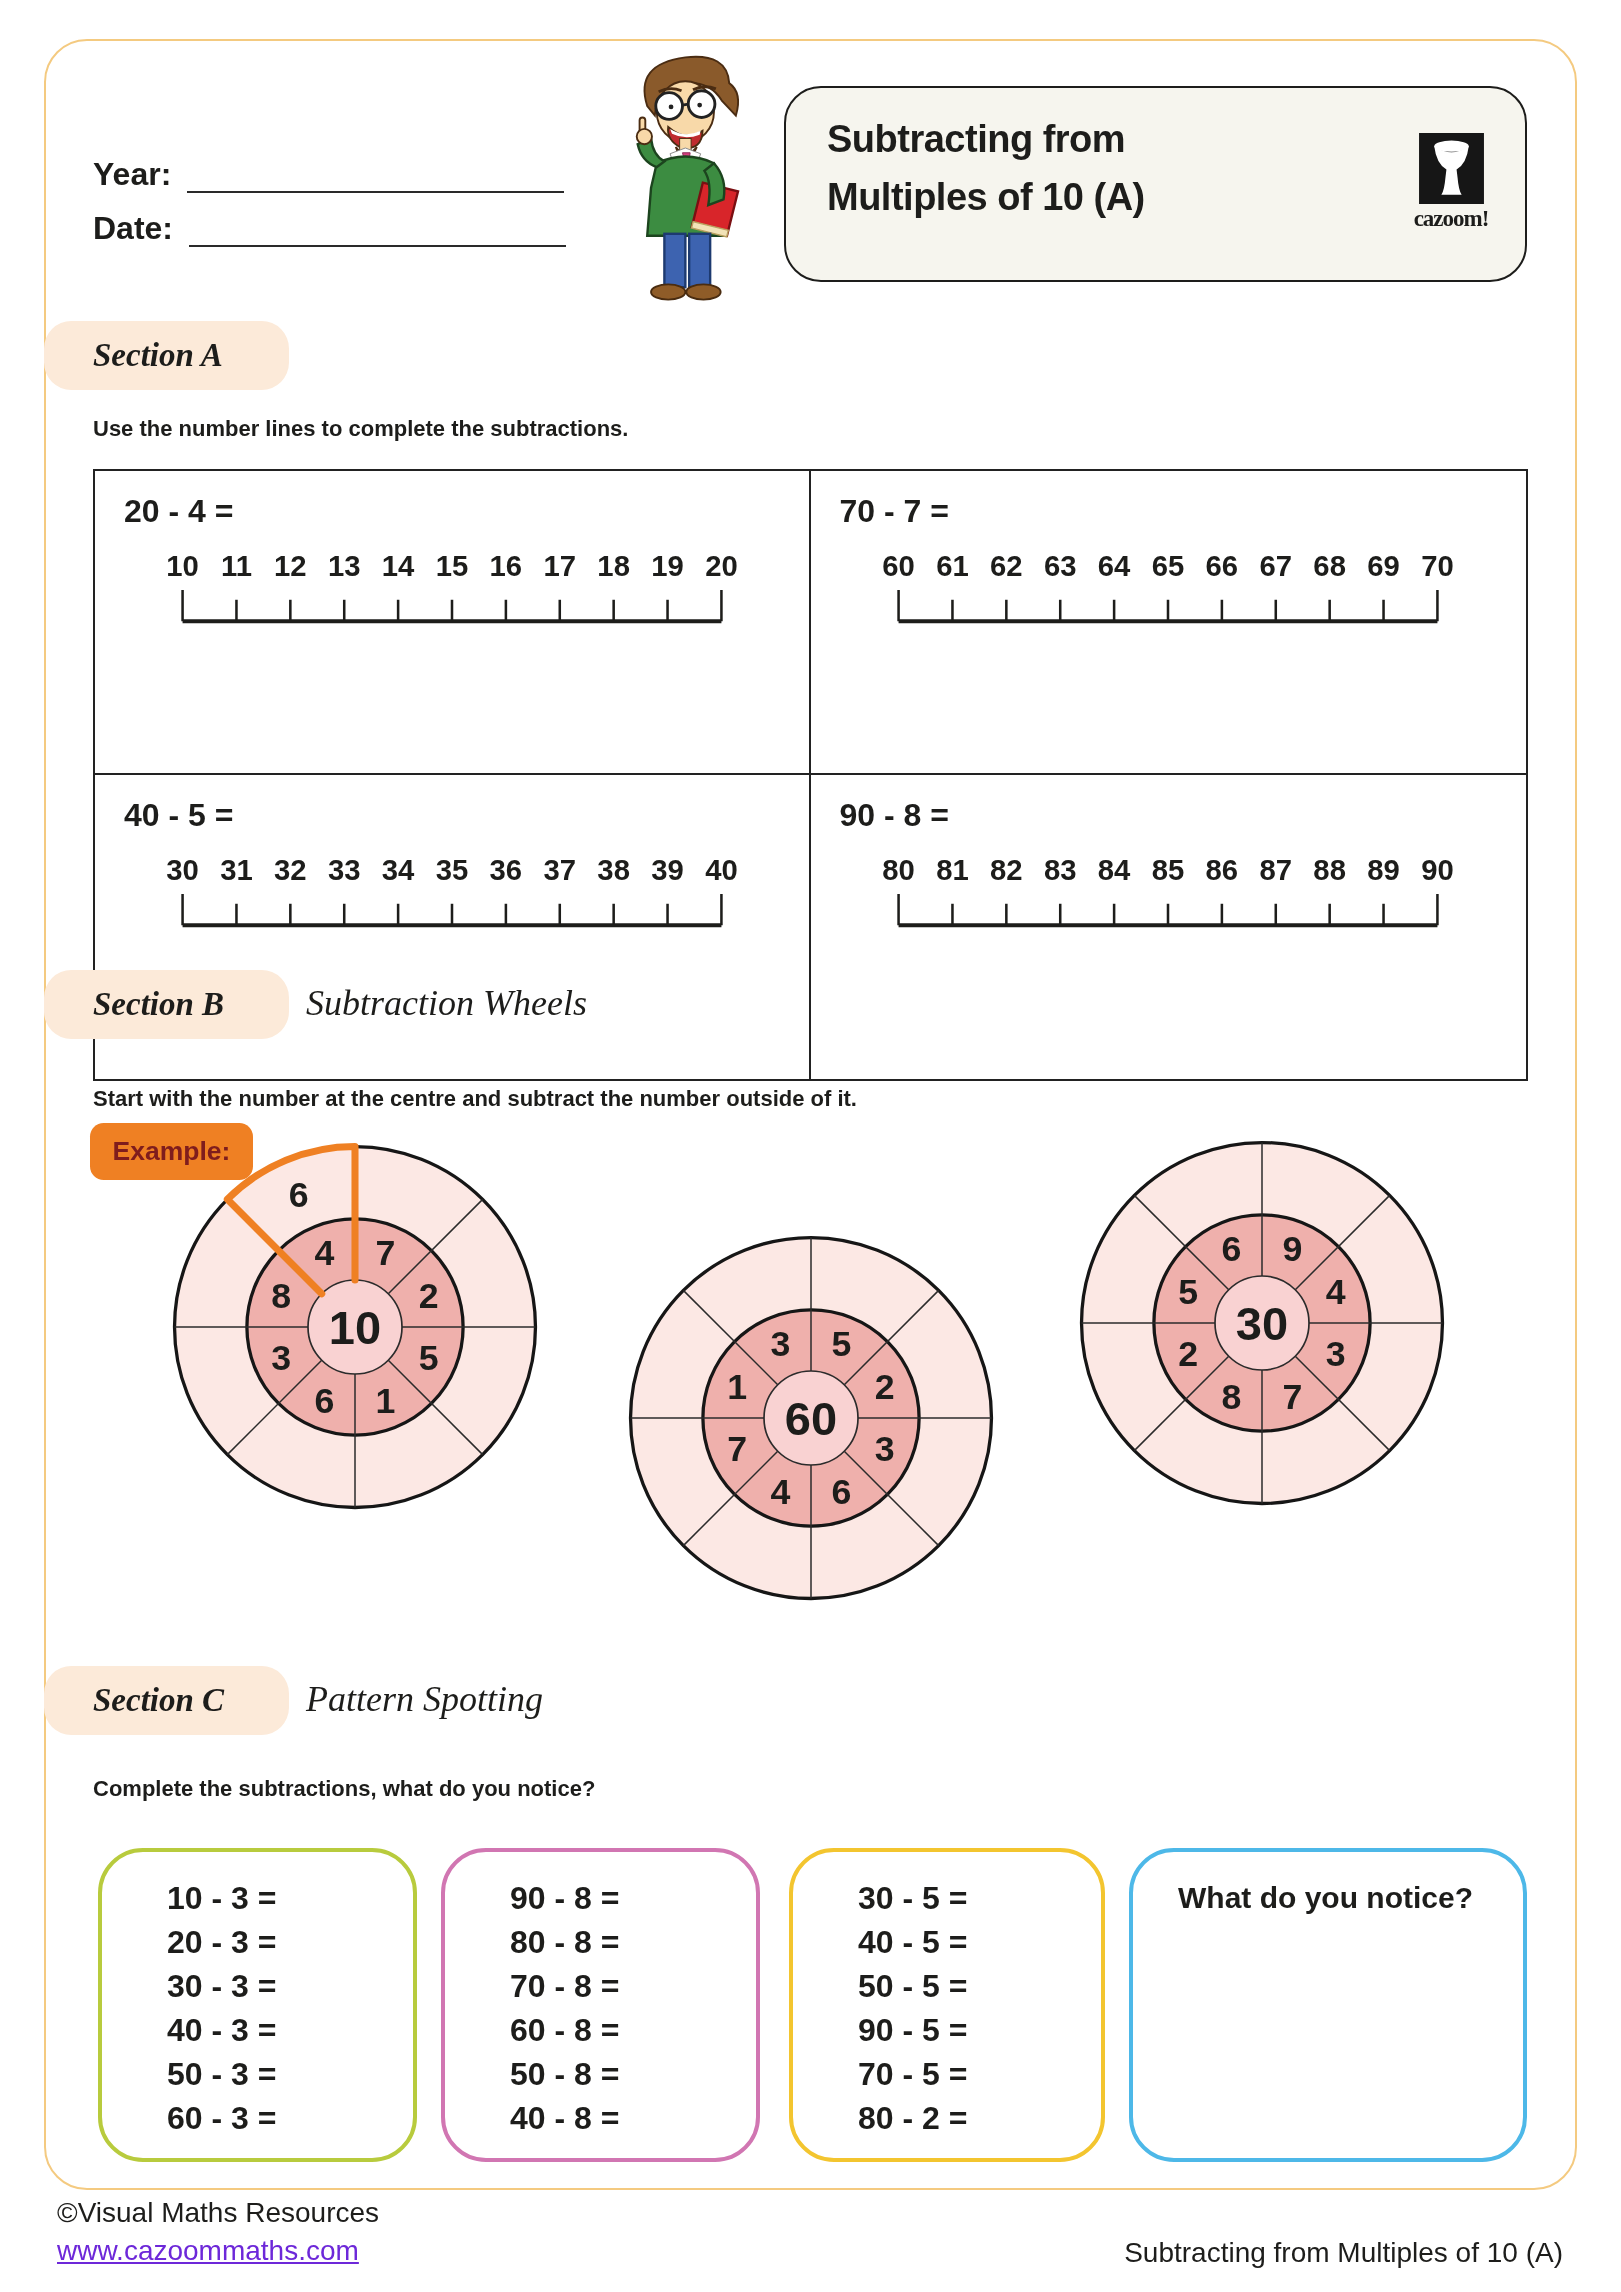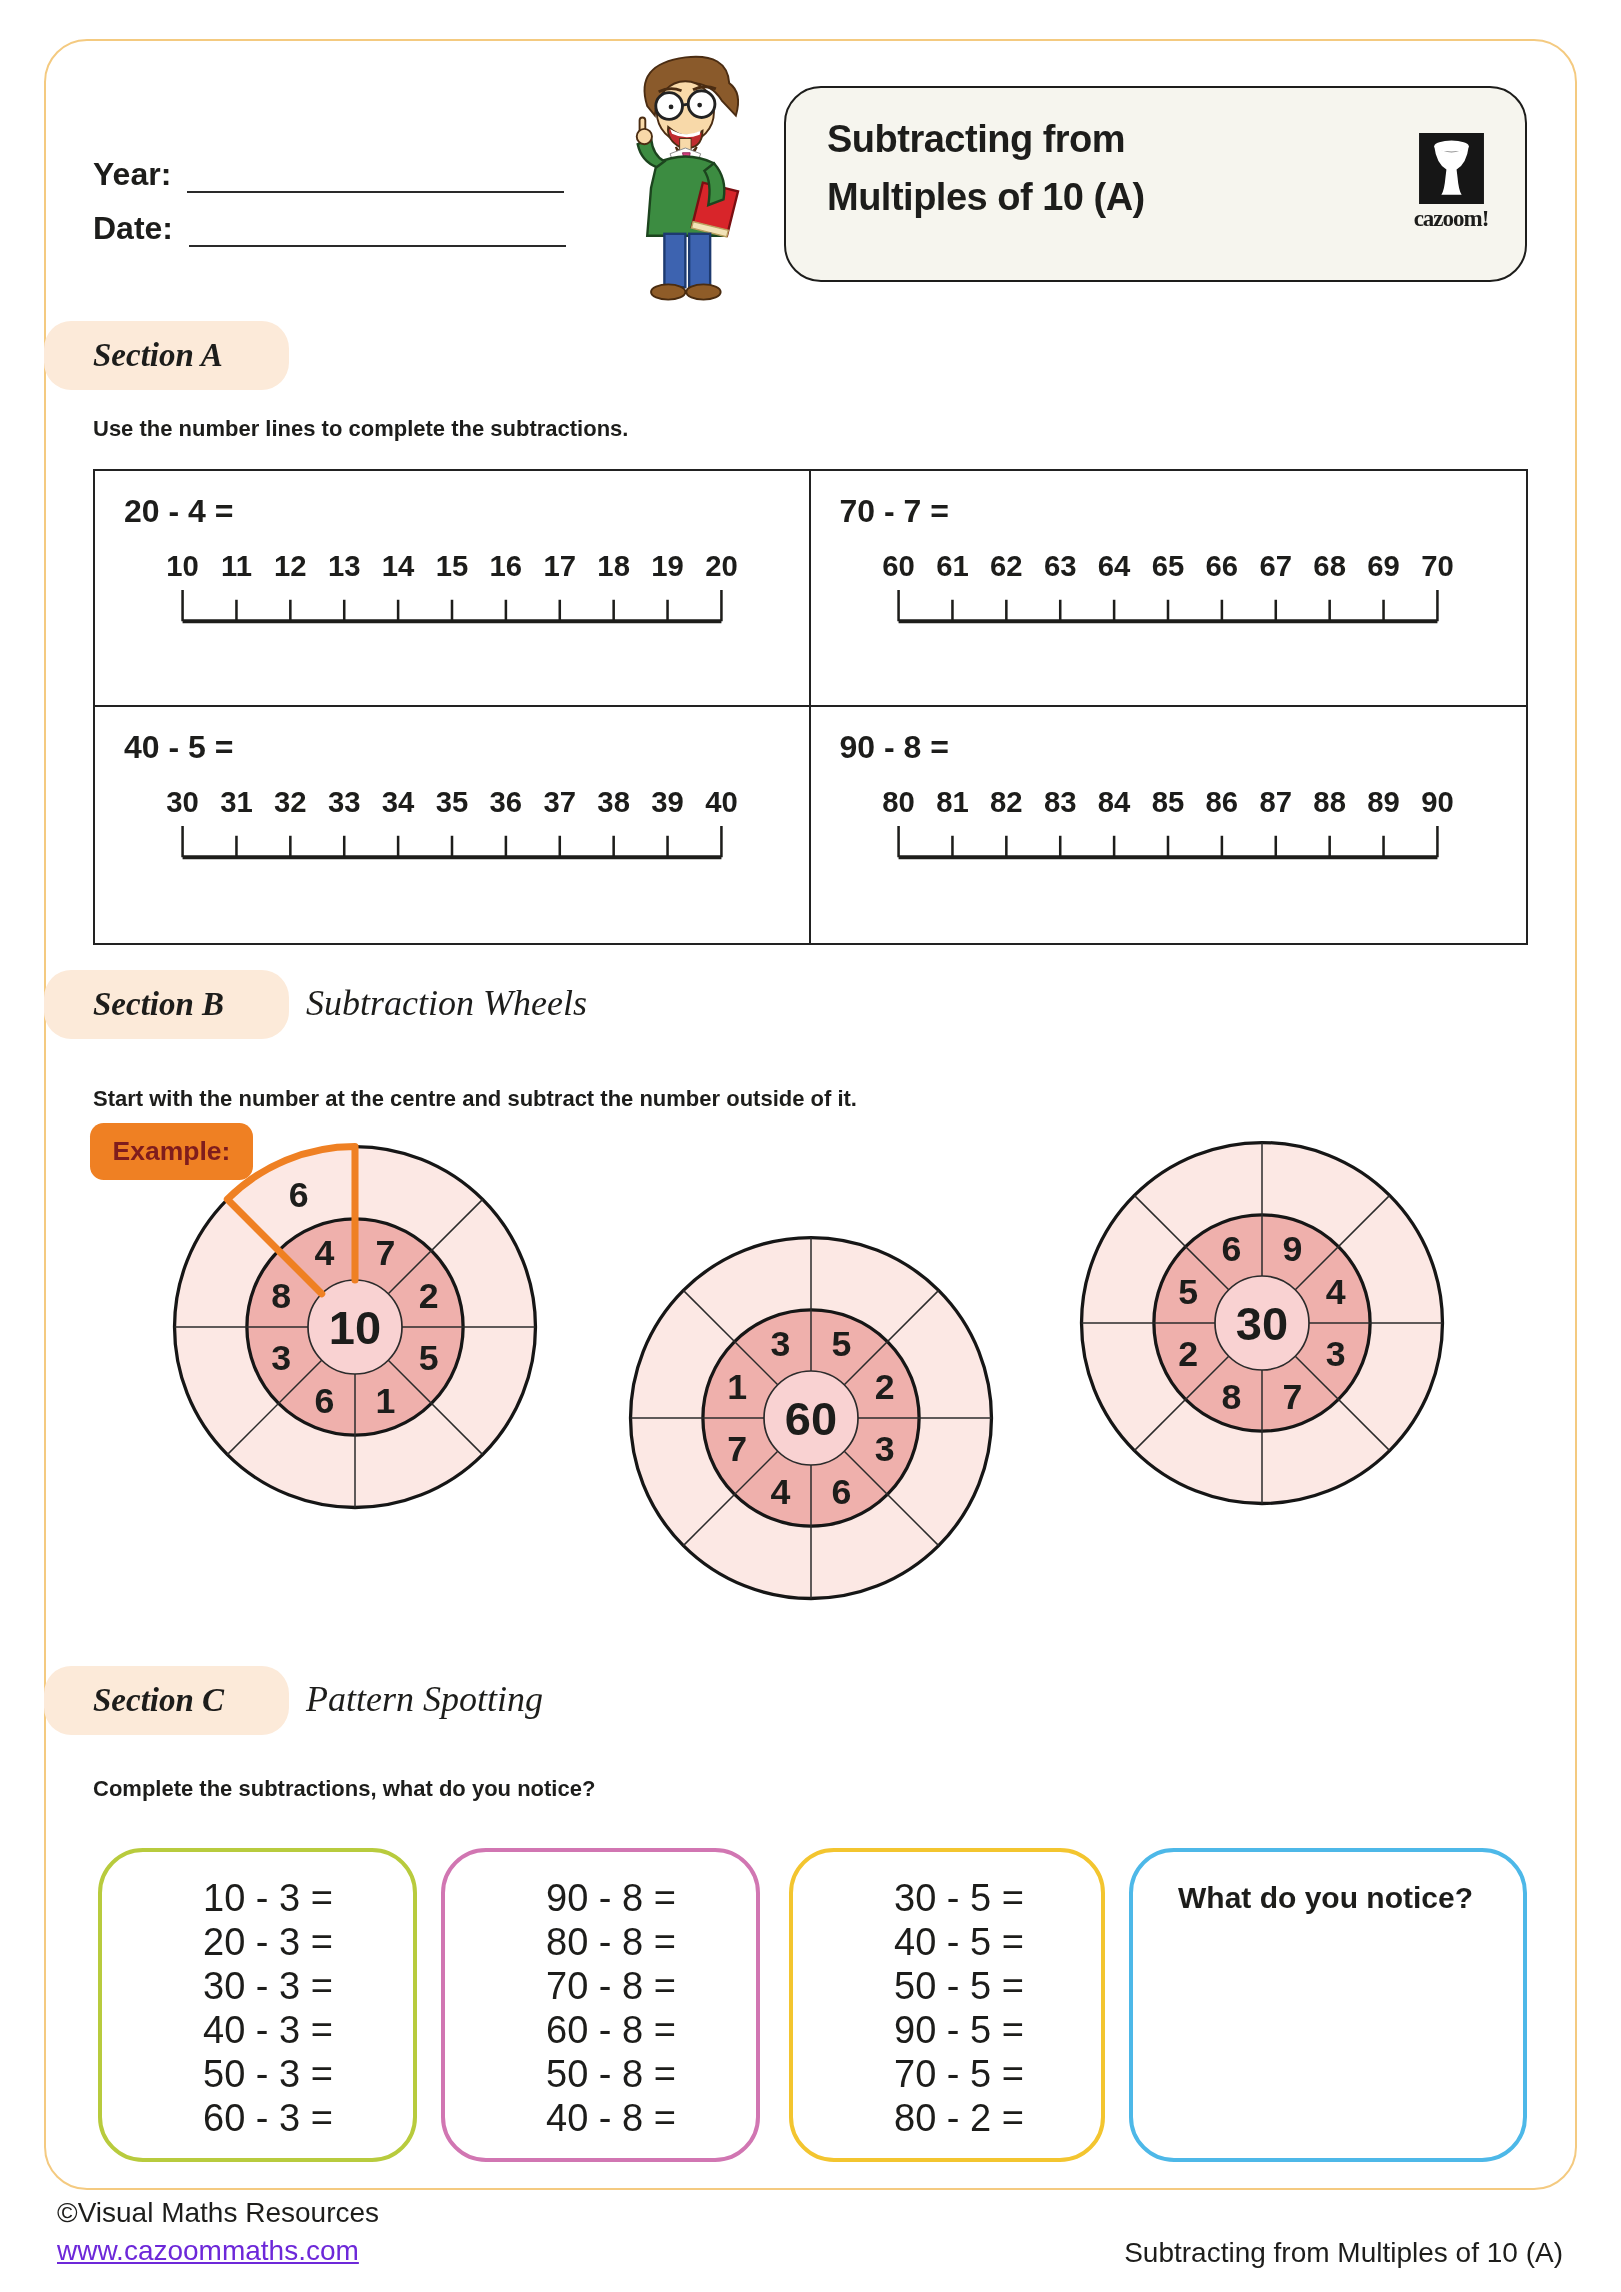--- a/index.html
+++ b/index.html
@@ -21,21 +21,21 @@
         font-family:"Liberation Serif",serif;font-weight:bold;font-size:23px;letter-spacing:-1px;}
 
   
   .section-pill{position:absolute;left:44px;width:245px;height:69px;background:#fcead9;
         border-radius:27.4px;display:flex;align-items:center;padding-left:49px;box-sizing:border-box;}
   .section-pill span{font-family:"Liberation Serif",serif;font-style:italic;font-weight:bold;font-size:33px;}
   .section-subtitle{position:absolute;left:306px;font-family:"Liberation Serif",serif;font-style:italic;font-size:36px;}
   .instruction{position:absolute;left:93px;font-size:22px;font-weight:bold;}
 
   
-  .nl-grid{position:absolute;left:93px;top:469px;width:1435px;height:476px;border:2.9px solid #222;
+  .nl-grid{position:absolute;left:93px;top:469px;width:1435px;height:612px;border:2.9px solid #222;
         box-sizing:border-box;display:grid;grid-template-columns:1fr 1fr;grid-template-rows:1fr 1fr;}
   .nl-cell{position:relative;border-right:2.5px solid #222;border-bottom:2.5px solid #222;box-sizing:border-box;}
   .nl-cell:nth-child(2n){border-right:none;}
   .nl-cell:nth-child(3),.nl-cell:nth-child(4){border-bottom:none;}
   .nl-q{position:absolute;left:29px;top:21.6px;font-size:32px;font-weight:bold;}
   .numberline{position:absolute;left:50%;transform:translateX(-50%);top:78px;width:588px;height:82px;}
   .nl-num{font-family:"Liberation Sans",sans-serif;font-weight:bold;font-size:30px;fill:#1d1d1b;}
   .nl-tick{stroke:#1d1d1b;stroke-width:2.6;}
   .nl-base{stroke:#1d1d1b;stroke-width:4;}
 
@@ -49,21 +49,21 @@
   .w-inner{fill:#f9d2d2;stroke:#2b2b2b;stroke-width:1.8;}
   .w-num{font-family:"Liberation Sans",sans-serif;font-weight:bold;font-size:38px;fill:#1d1d1b;
         text-anchor:middle;dominant-baseline:central;}
   .w-centre{font-family:"Liberation Sans",sans-serif;font-weight:bold;font-size:50px;fill:#1d1d1b;
         text-anchor:middle;dominant-baseline:central;}
   .w-example{fill:none;stroke:#ef8023;stroke-width:7.5;stroke-linecap:round;stroke-linejoin:round;}
 
   
   .pattern-box{position:absolute;top:1848px;height:314px;border-style:solid;border-width:4.4px;
         border-radius:45px;box-sizing:border-box;padding:23.5px 0 0 65px;background:#fff;}
-  .prob{font-size:38px;font-weight:normal;height:44px;line-height:44px;margin-left:36px;}
+  .prob{font-size:32px;font-weight:bold;height:44px;line-height:44px;}
   .notice-box{position:absolute;top:1848px;height:314px;border:4.4px solid #4db8e8;border-radius:45px;
         box-sizing:border-box;padding:29px 0 0 45px;background:#fff;}
   .notice-title{font-size:30px;font-weight:bold;}
 
   
   .footer-copy{position:absolute;left:57px;top:2197px;font-size:28px;}
   .footer-link{position:absolute;left:57px;top:2235px;font-size:28px;color:#6d28d9;text-decoration:underline;}
   .footer-right{position:absolute;right:58px;top:2237px;font-size:28px;text-align:right;color:#1d1d1b;}
 </style>
 </head>

